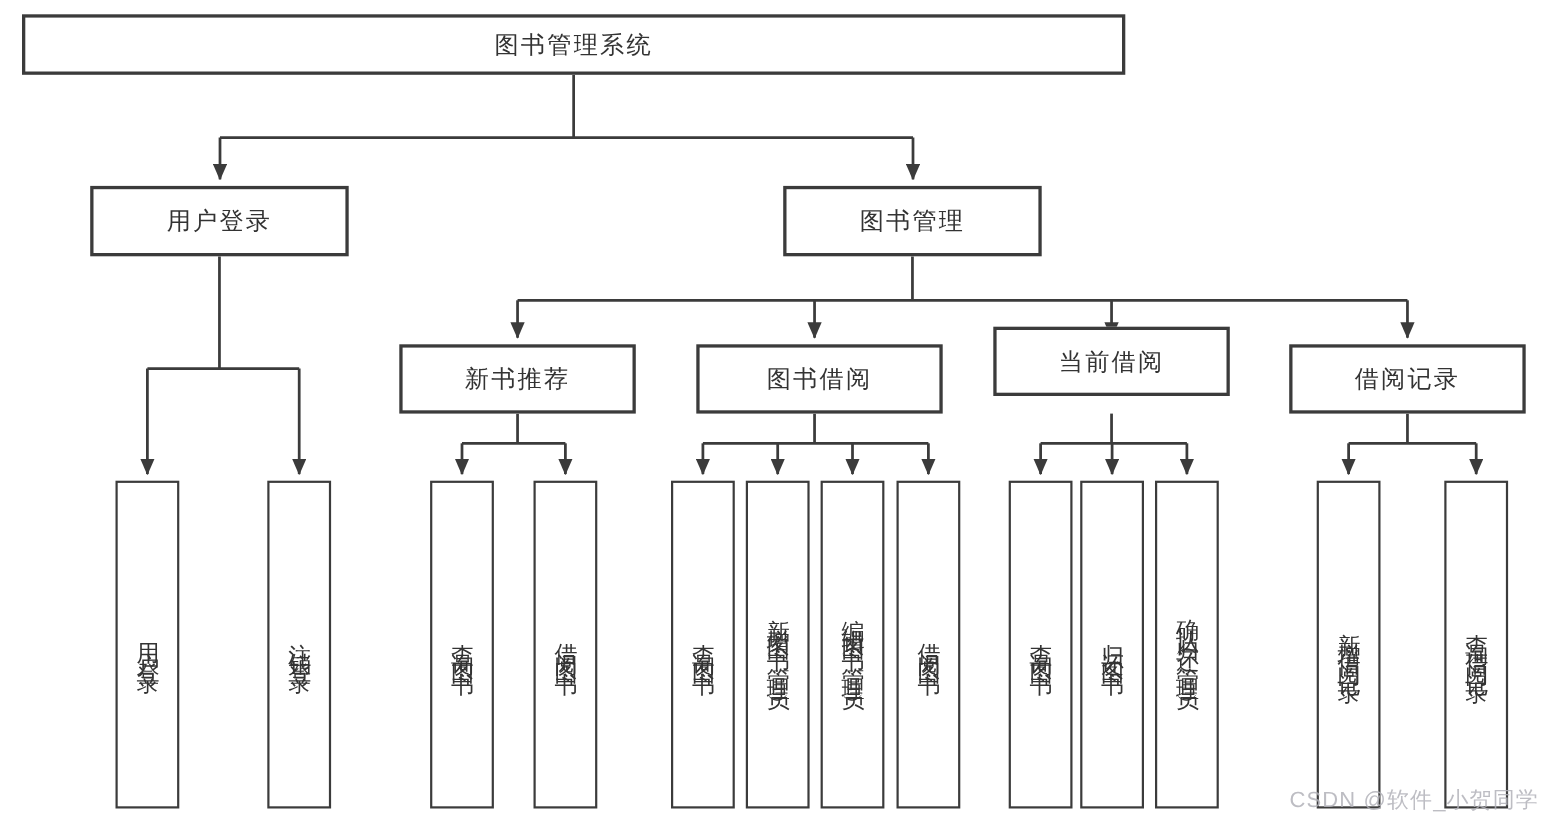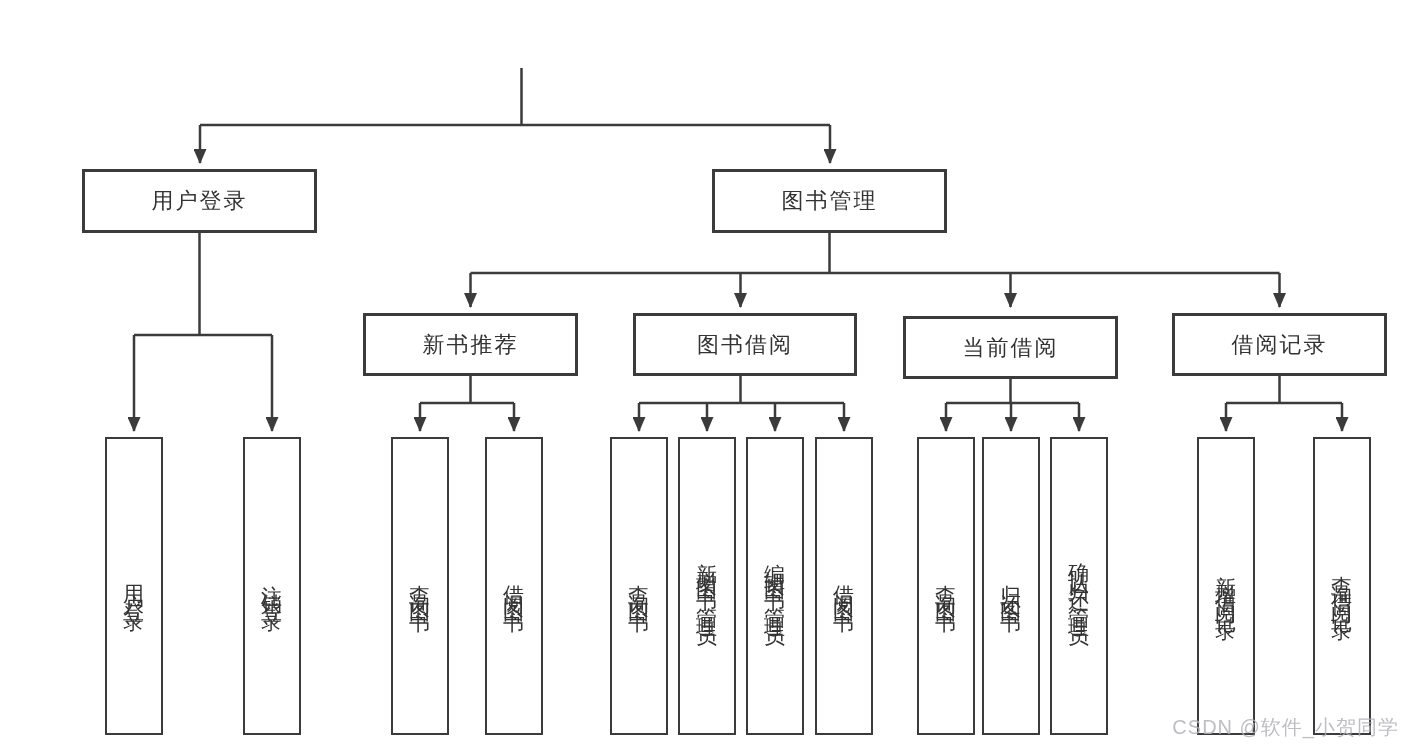--- a/index.html
+++ b/index.html
@@ -93,35 +93,38 @@
       <path d="M1011,403 V431" marker-end="url(#arrowhead)"></path>
       <path d="M1079,403 V431" marker-end="url(#arrowhead)"></path>
 
       <path d="M1279.5,376 V403"></path>
       <path d="M1226,403 H1342"></path>
       <path d="M1226,403 V431" marker-end="url(#arrowhead)"></path>
       <path d="M1342,403 V431" marker-end="url(#arrowhead)"></path>
     </g>
   </svg>
 
+  <div class="box" style="left:20px;top:13px;width:1003px;height:55px;">
+    <span class="hlabel">图书管理系统</span>
+  </div>
 
   <div class="box" style="left:82px;top:169px;width:235px;height:64px;">
     <span class="hlabel">用户登录</span>
   </div>
   <div class="box" style="left:363px;top:313px;width:215px;height:63px;">
     <span class="hlabel">新书推荐</span>
   </div>
 
   <div class="box" style="left:712px;top:169px;width:235px;height:64px;">
     <span class="hlabel">图书管理</span>
   </div>
   <div class="box" style="left:633px;top:313px;width:224px;height:63px;">
     <span class="hlabel">图书借阅</span>
   </div>
-  <div class="box" style="left:903px;top:316px;width:215px;height:63px;">
+  <div class="box" style="left:903px;top:297px;width:215px;height:63px;">
     <span class="hlabel">当前借阅</span>
   </div>
   <div class="box" style="left:1172px;top:313px;width:215px;height:63px;">
     <span class="hlabel">借阅记录</span>
   </div>
 
   <div class="box leaf" style="left:105px;top:437px;width:58px;height:298px;">
     <span class="vlabel">用户登录</span>
   </div>
   <div class="box leaf" style="left:243px;top:437px;width:58px;height:298px;">

